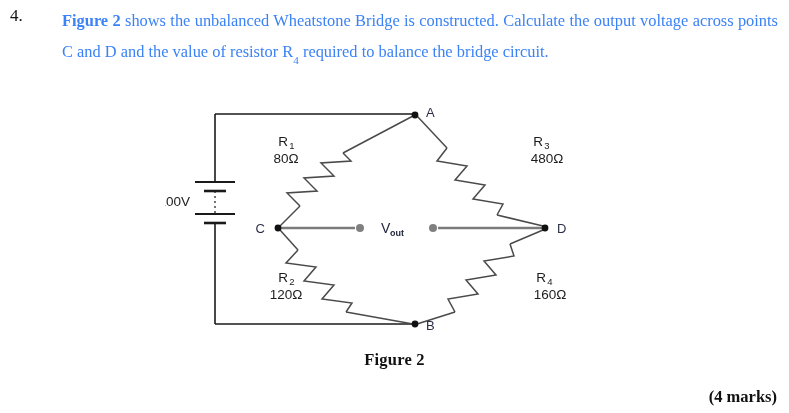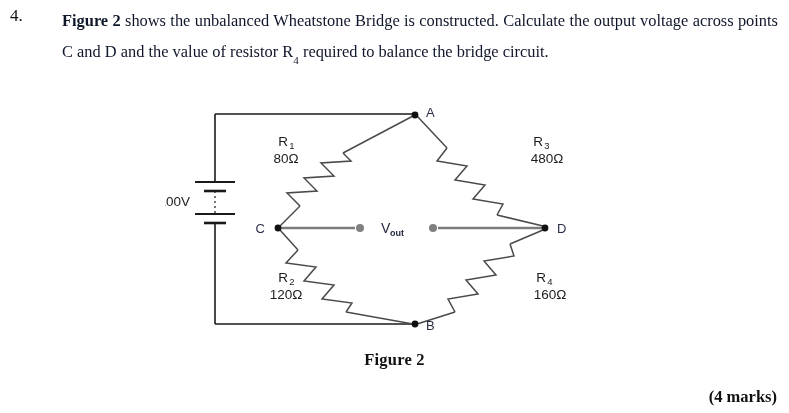--- a/index.html
+++ b/index.html
@@ -29,21 +29,21 @@
     color:#111;
   }
   .qbody{
     position:absolute;
     left:62px; top:5px;
     width:716px;
     font-size:16.4px;
     line-height:31px;
     text-align:justify;
     text-justify:inter-word;
-    color:#0f172a;
+    color:#3b82f6;
     font-family:"Liberation Serif", serif;
   }
   .qbody b{font-weight:bold;}
   .qbody sub{font-size:0.68em; line-height:0; position:relative; bottom:-0.28em;}
 
   
   .figure-wrap{
     position:absolute;
     left:0; top:96px;
     width:789px; height:260px;

